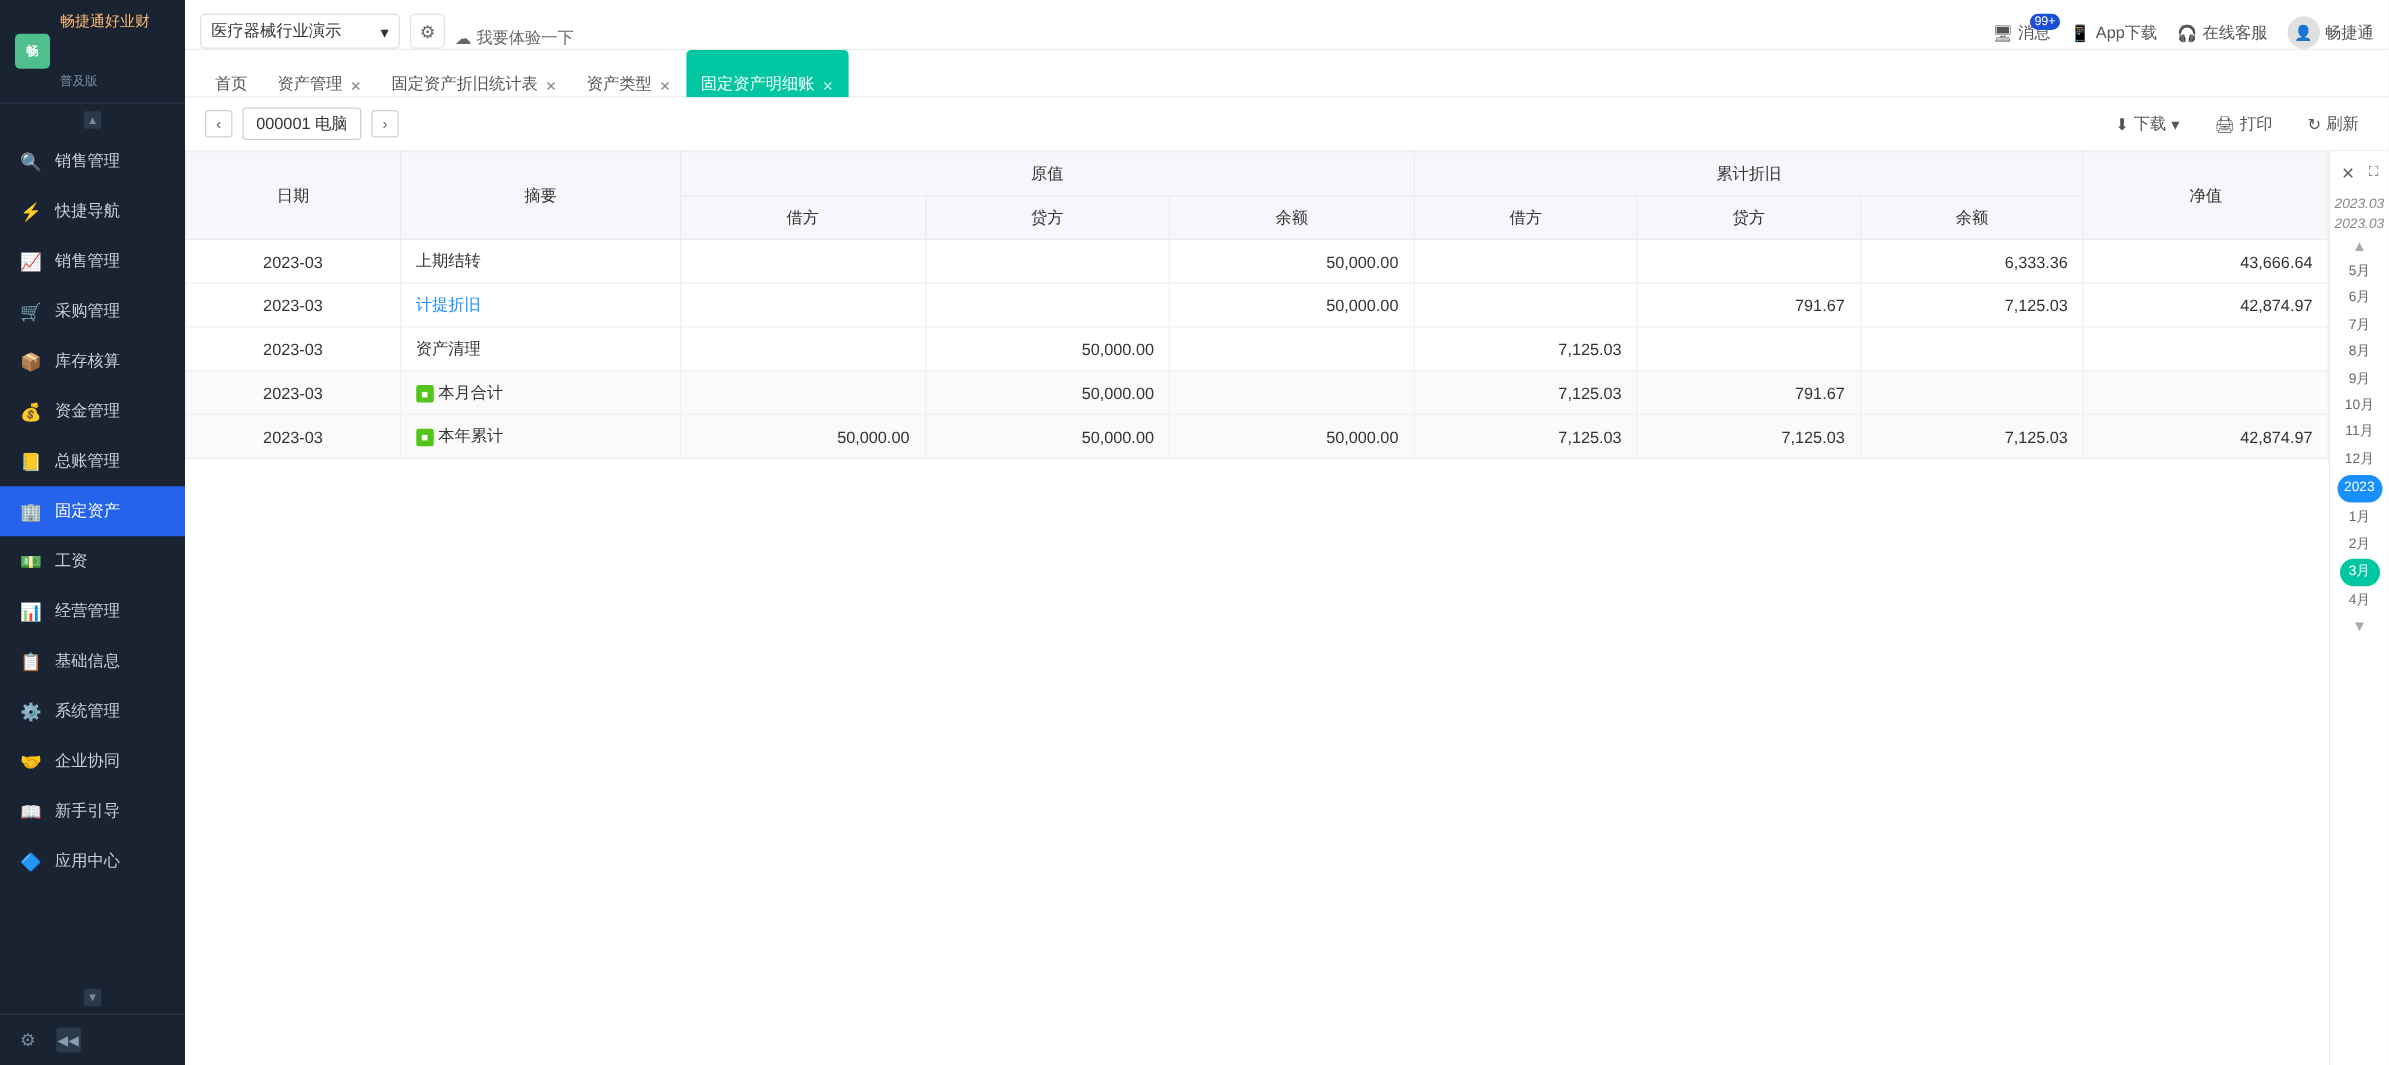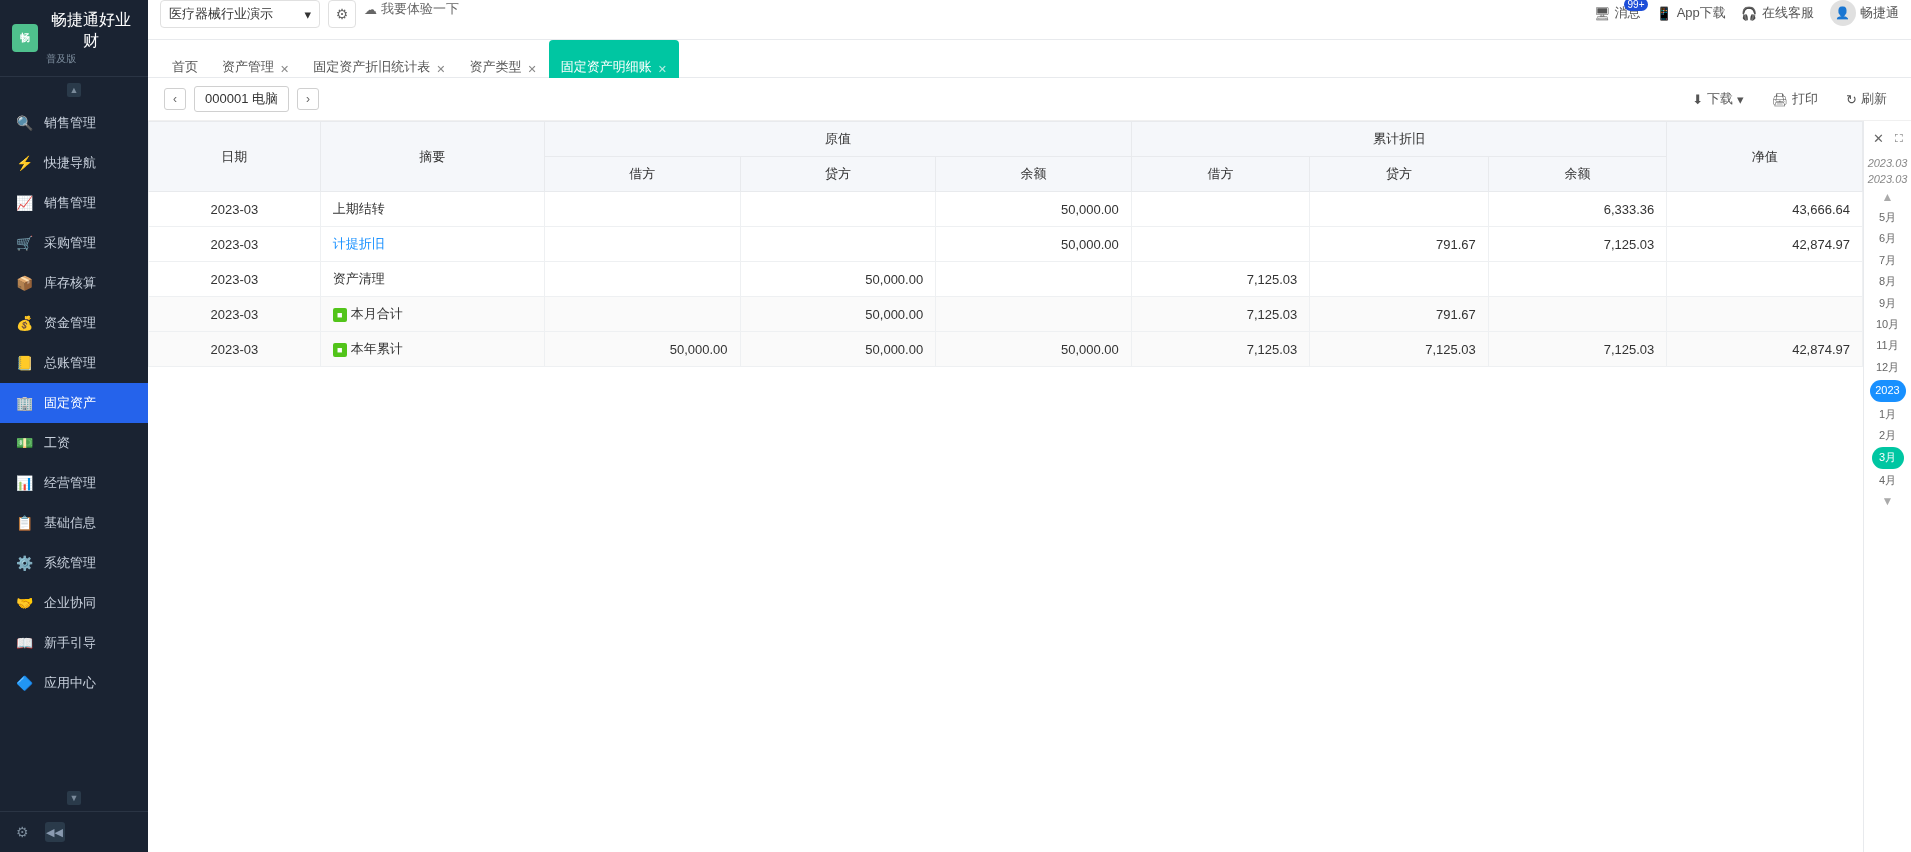--- a/index.html
+++ b/index.html
@@ -24,28 +24,28 @@
       border-bottom: 1px solid #2a3444;
     }
     .sidebar-logo-icon {
       width: 28px; height: 28px;
       background: #4fc08d;
       border-radius: 4px;
       display: flex; align-items: center; justify-content: center;
       color: white; font-size: 10px; font-weight: bold;
     }
     .sidebar-title {
-      font-size: 16px;
-      color: #ffffff;
+      font-size: 12px;
+      color: #fdba74;
       line-height: 1.3;
-      text-align: center;
     }
     .sidebar-edition {
       font-size: 10px;
       color: #7a8a9a;
+      margin-top: 32px;
     }
     .sidebar-scroll {
       flex: 1;
       overflow-y: auto;
     }
     .sidebar-scroll::-webkit-scrollbar { width: 4px; }
     .sidebar-scroll::-webkit-scrollbar-track { background: #1a2332; }
     .sidebar-scroll::-webkit-scrollbar-thumb { background: #3a4a5a; border-radius: 2px; }
     .sidebar-item {
       display: flex;
@@ -111,21 +111,21 @@
       flex-direction: column;
       background: #f0f2f5;
       overflow: hidden;
     }
 
     
     .topbar {
       background: white;
       height: 40px;
       display: flex;
-      align-items: flex-start;
+      align-items: flex-end;
       padding: 0 12px;
       border-bottom: 1px solid #e8eaed;
       gap: 8px;
     }
     .topbar-company {
       display: flex;
       align-items: center;
       gap: 6px;
       font-size: 13px;
       color: #333;

